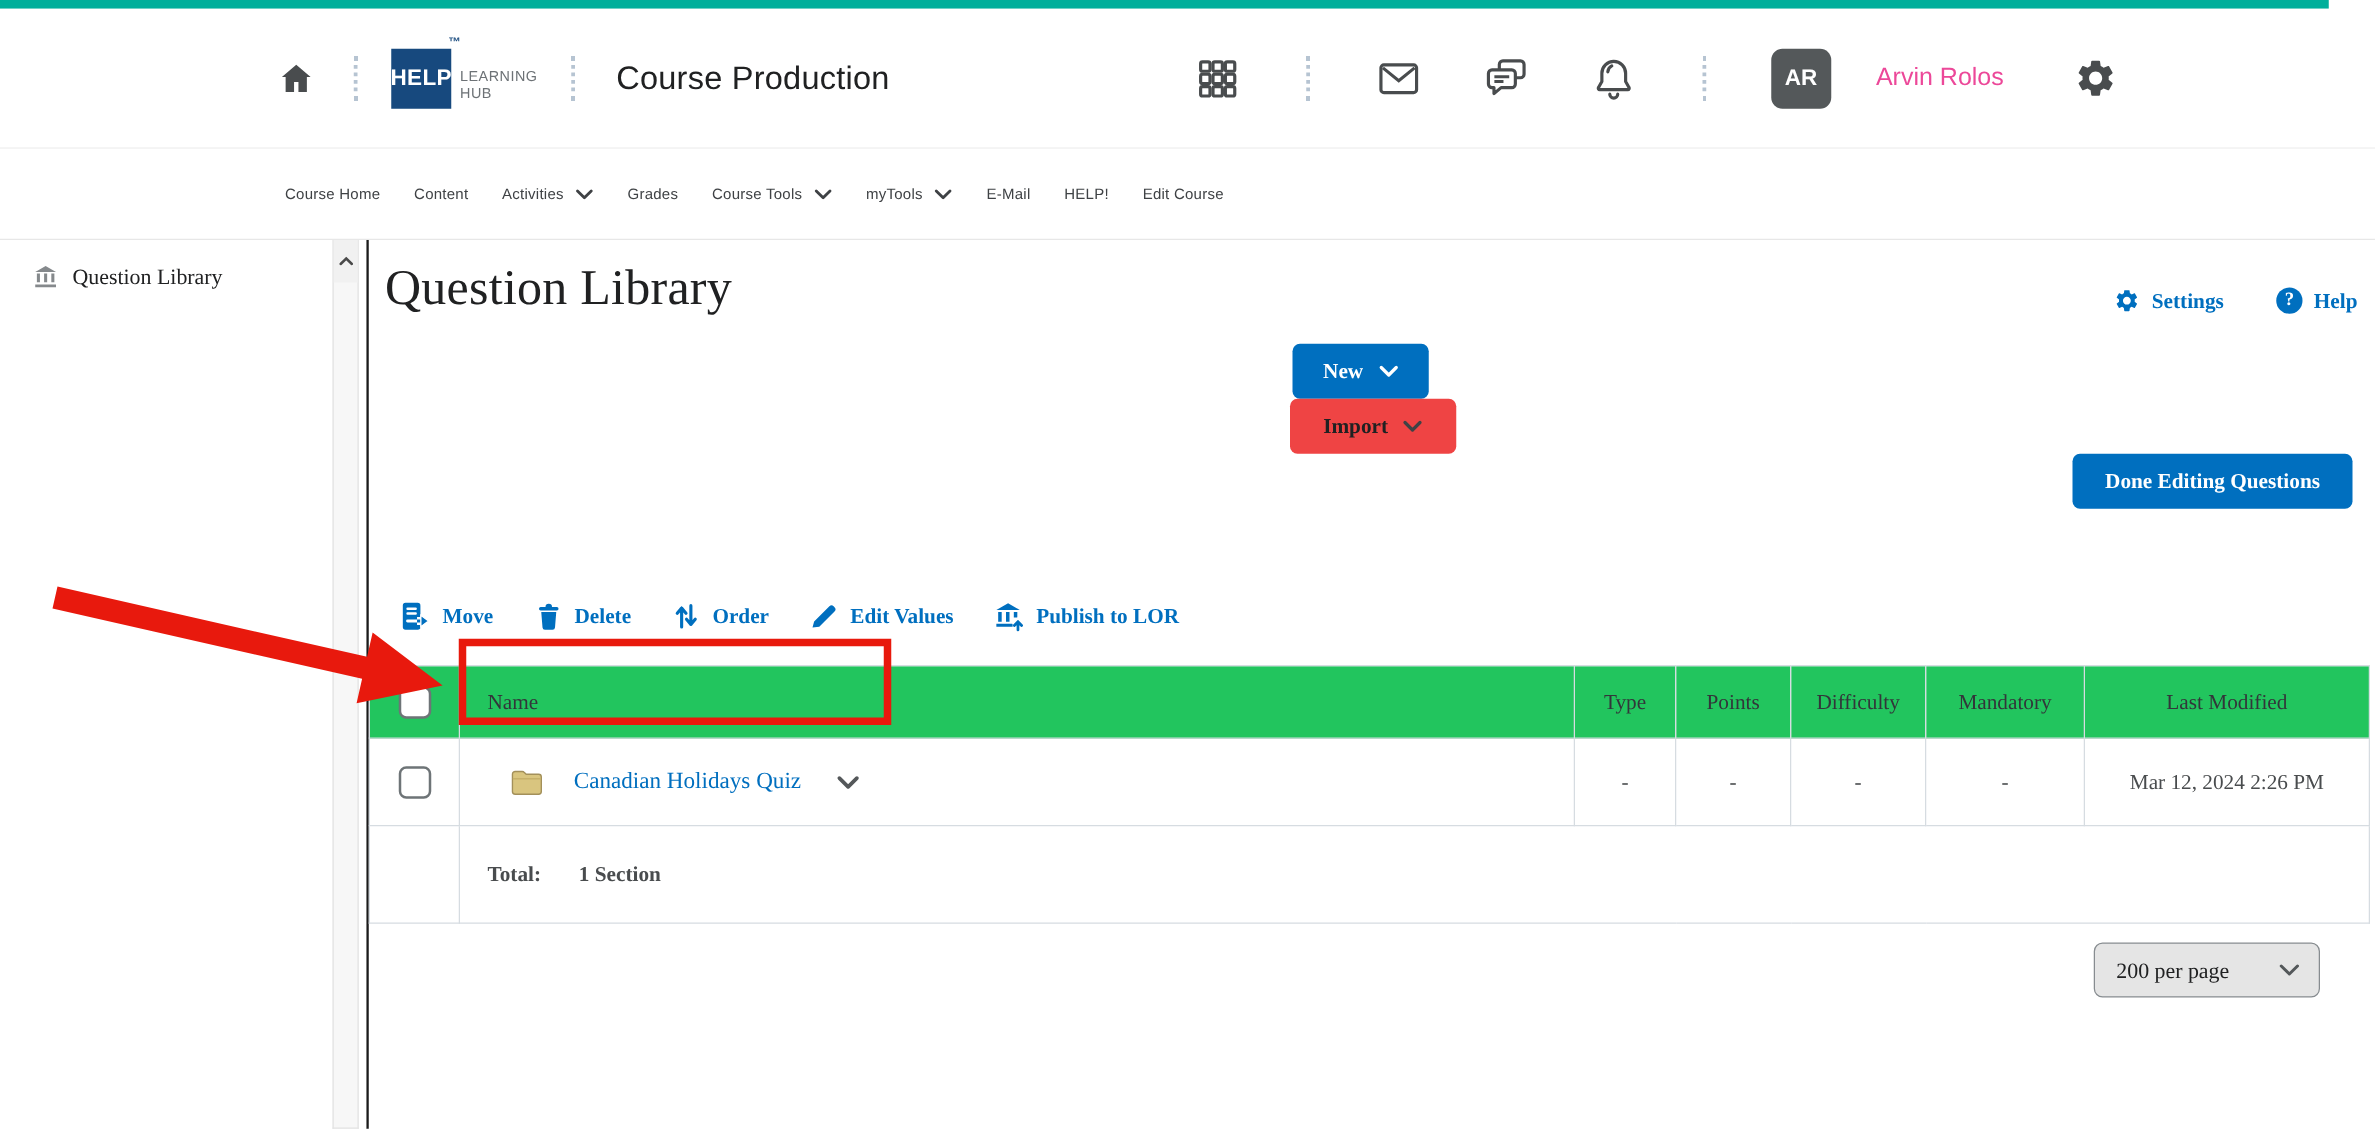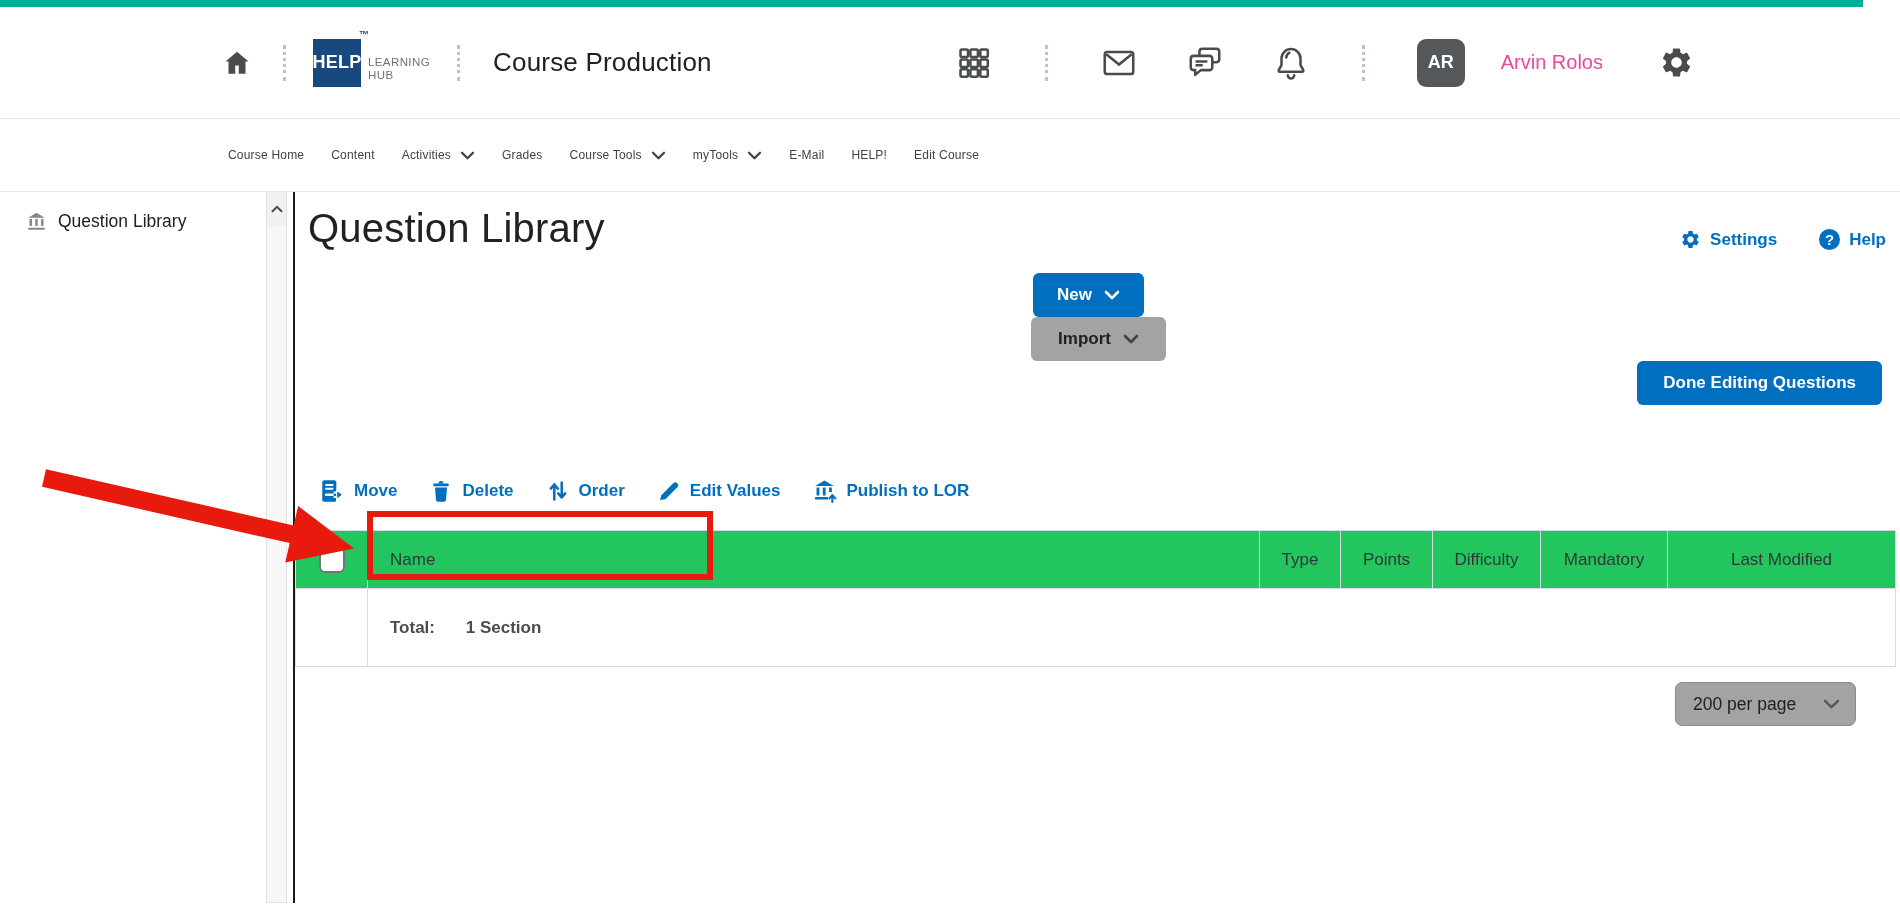--- a/index.html
+++ b/index.html
@@ -38,21 +38,21 @@
 
   
   .navbar {
     height:73px; display:flex; align-items:center; gap:27px;
     padding-left:228px; border-bottom:1px solid #e7e7e7; background:#fff;
     font-size:12px; color:#3f4245; letter-spacing:.2px;
   }
   .nav-item { display:inline-flex; align-items:center; gap:9px; cursor:pointer; white-space:nowrap; }
 
   
-  .content { display:flex; height:711px; position:relative; }
+  .content { display:flex; height:711px; position:relative;font-family:Liberation Serif, serif; }
   .sidebar { width:293px; position:relative; background:#fff; flex:none; }
   .sidebar-item { display:flex; align-items:center; gap:11px; padding:19px 0 0 26px; font-size:17.5px; color:#202122; cursor:pointer; }
   .side-scrollbar {
     position:absolute; top:0; right:6px; width:21px; height:711px;
     background:#f7f7f7; border:1px solid #e2e2e2; border-top:none;
   }
   .scroll-up { height:34px; display:flex; align-items:center; justify-content:center; background:#f1f1f1; cursor:pointer; }
   .pane-divider { width:2px; background:#1b1b1b; flex:none; }
 
   
@@ -65,21 +65,21 @@
     width:21px; height:21px; border-radius:50%; background:#006FBF; color:#fff;
     font-size:15px; font-weight:700; display:flex; align-items:center; justify-content:center;
   }
 
   .btn-row { display:flex; align-items:center; margin-top:22px; padding-right:14px;flex-direction:column; }
   .btn {
     height:44px; border-radius:6px; border:none; display:inline-flex; align-items:center;
     gap:12px; font-family:inherit; font-size:17px; font-weight:700; cursor:pointer; padding:0 24px;
   }
   .btn-primary { background:#006FBF; color:#fff; }
-  .btn-subtle { background:#a3a3a3; color:#202122; margin-left:20px; padding:16px 27px; }
+  .btn-subtle { background:#ef4444; color:#202122; margin-left:20px; padding:16px 27px; }
   .btn-done { margin-left:auto; padding:0 26px; }
 
   .toolbar { display:flex; align-items:center; gap:32px; margin-top:73px; padding-left:24px; }
   .tool { display:inline-flex; align-items:center; gap:9px; color:#006FBF; font-weight:700; font-size:17px; cursor:pointer; white-space:nowrap; }
 
   
   table.qtable { border-collapse:collapse; table-layout:fixed; width:100%; margin-top:26px; }
   .qtable col.c-check { width:72px; } .qtable col.c-name { width:auto; }
   .qtable col.c-type { width:81px; } .qtable col.c-points { width:92px; }
   .qtable col.c-diff { width:108px; } .qtable col.c-mand { width:127px; }
@@ -101,21 +101,21 @@
   }
   tr.total-row td { height:78px; border:1px solid #d6dce1; }
   .total-cell { text-align:left !important; padding-left:22px; font-weight:700; font-size:18px; color:#202122; }
   .total-cell .tv { margin-left:26px; }
 
   
   .pager-row { display:flex; justify-content:flex-end; margin-top:15px; padding-right:40px; }
   .per-page {
     width:181px; height:44px; border:1px solid #878c90; border-radius:7px;
     display:flex; align-items:center; justify-content:space-between; padding:0 15px 0 17px;
-    font-size:17.5px; color:#202122; cursor:pointer; background:#a3a3a3;
+    font-size:17.5px; color:#202122; cursor:pointer; background:#e5e5e5;
   }
   .per-page .pp-label { width:107px; overflow:hidden; white-space:nowrap; }
 
   
   .annotation-layer { position:absolute; inset:0; z-index:60; pointer-events:none; }
 </style>
 </head>
 <body>
 
 <div class="teal-bar"></div>
@@ -341,20 +341,40 @@
           <th><span class="checkbox"></span></th>
           <th class="h-name">Name</th>
           <th>Type</th>
           <th>Points</th>
           <th>Difficulty</th>
           <th>Mandatory</th>
           <th>Last Modified</th>
         </tr>
       </thead>
       <tbody>
+        <tr>
+          <td><span class="checkbox"></span></td>
+          <td class="cell-name">
+            <span class="name-wrap">
+              <svg width="27" height="22" viewBox="0 0 24 20">
+                <path d="M1.5 4A2 2 0 0 1 3.5 2h5.1a2 2 0 0 1 1.6.8L11.5 4h9A2 2 0 0 1 22.5 6v10.5a2 2 0 0 1-2 2h-17a2 2 0 0 1-2-2V4z" fill="#D9C57F" stroke="#A3905A" stroke-width="1"></path>
+                <path d="M1.8 7.3h20.4" stroke="#C6B069" stroke-width="1"></path>
+              </svg>
+              <a class="quiz-link">Canadian Holidays Quiz</a>
+              <svg class="name-chevron" width="19" height="12" viewBox="0 0 19 12" fill="none" stroke="#54585a" stroke-width="3" stroke-linecap="round" stroke-linejoin="round">
+                  <path d="m2.5 2.5 7 7 7-7"></path>
+                </svg>
+            </span>
+          </td>
+          <td>-</td>
+          <td>-</td>
+          <td>-</td>
+          <td>-</td>
+          <td class="cell-mod">Mar 12, 2024 2:26 PM</td>
+        </tr>
         <tr class="total-row">
           <td></td>
           <td class="total-cell" colspan="6">
             <span>Total:</span>
             <span class="tv">1 Section</span>
           </td>
         </tr>
       </tbody>
     </table>
 

